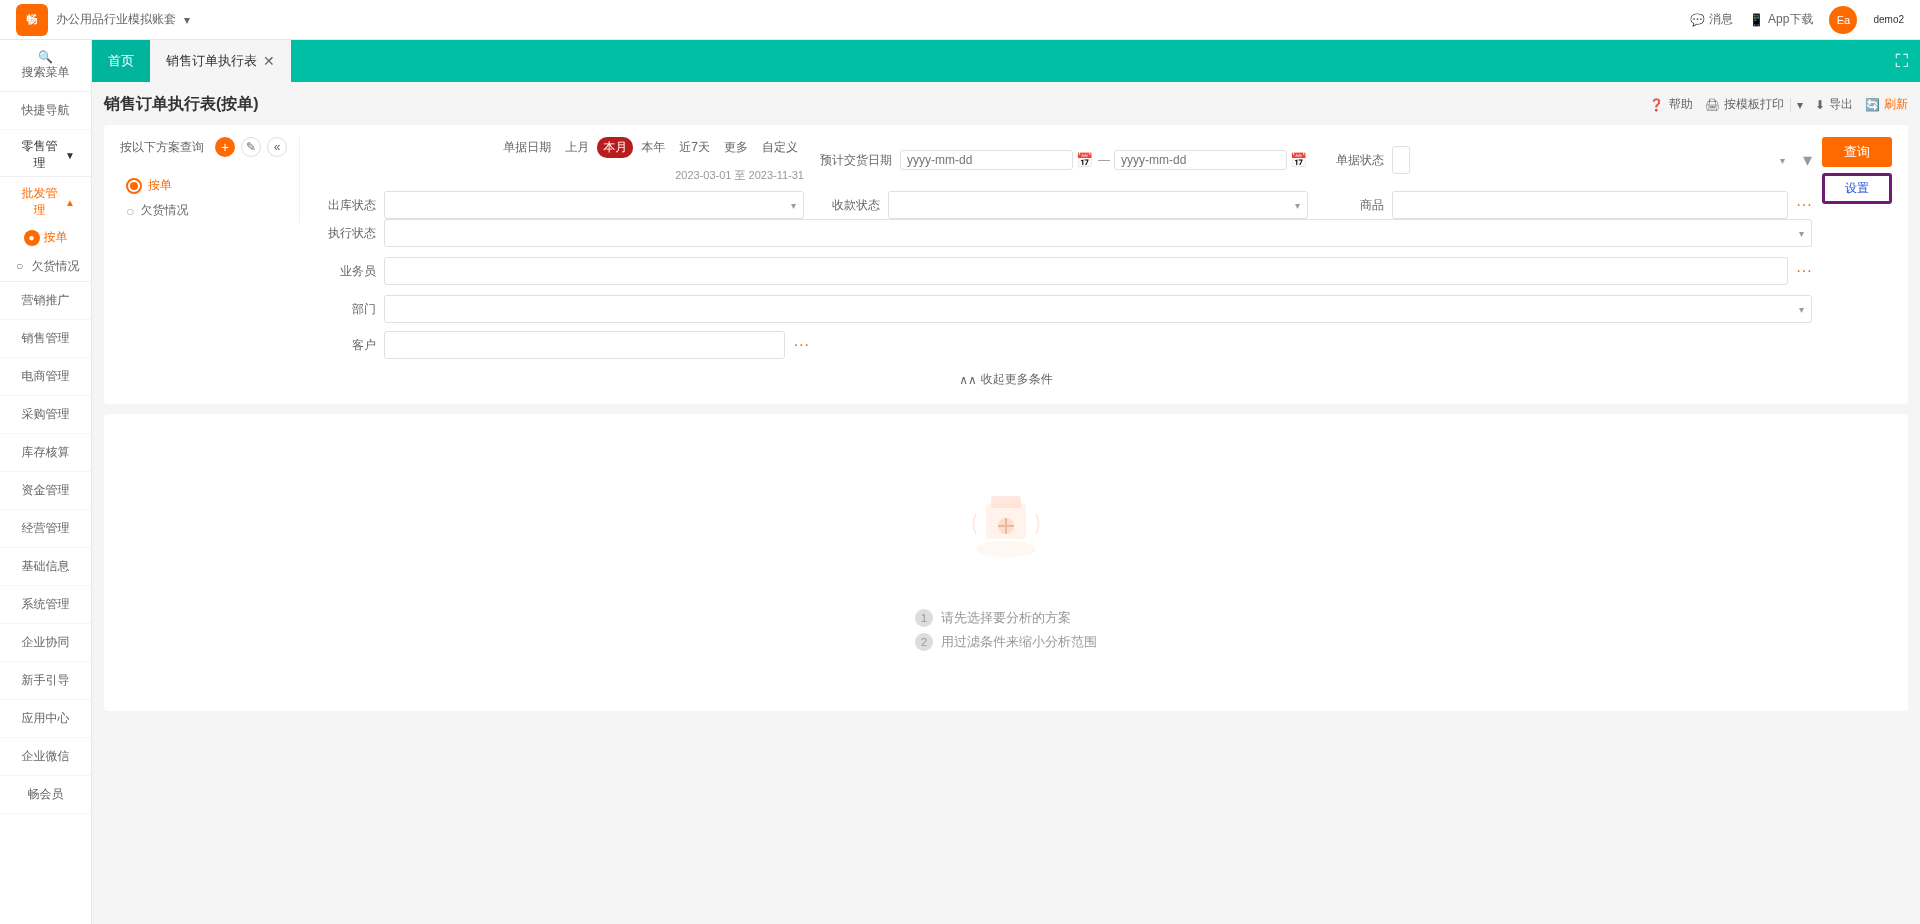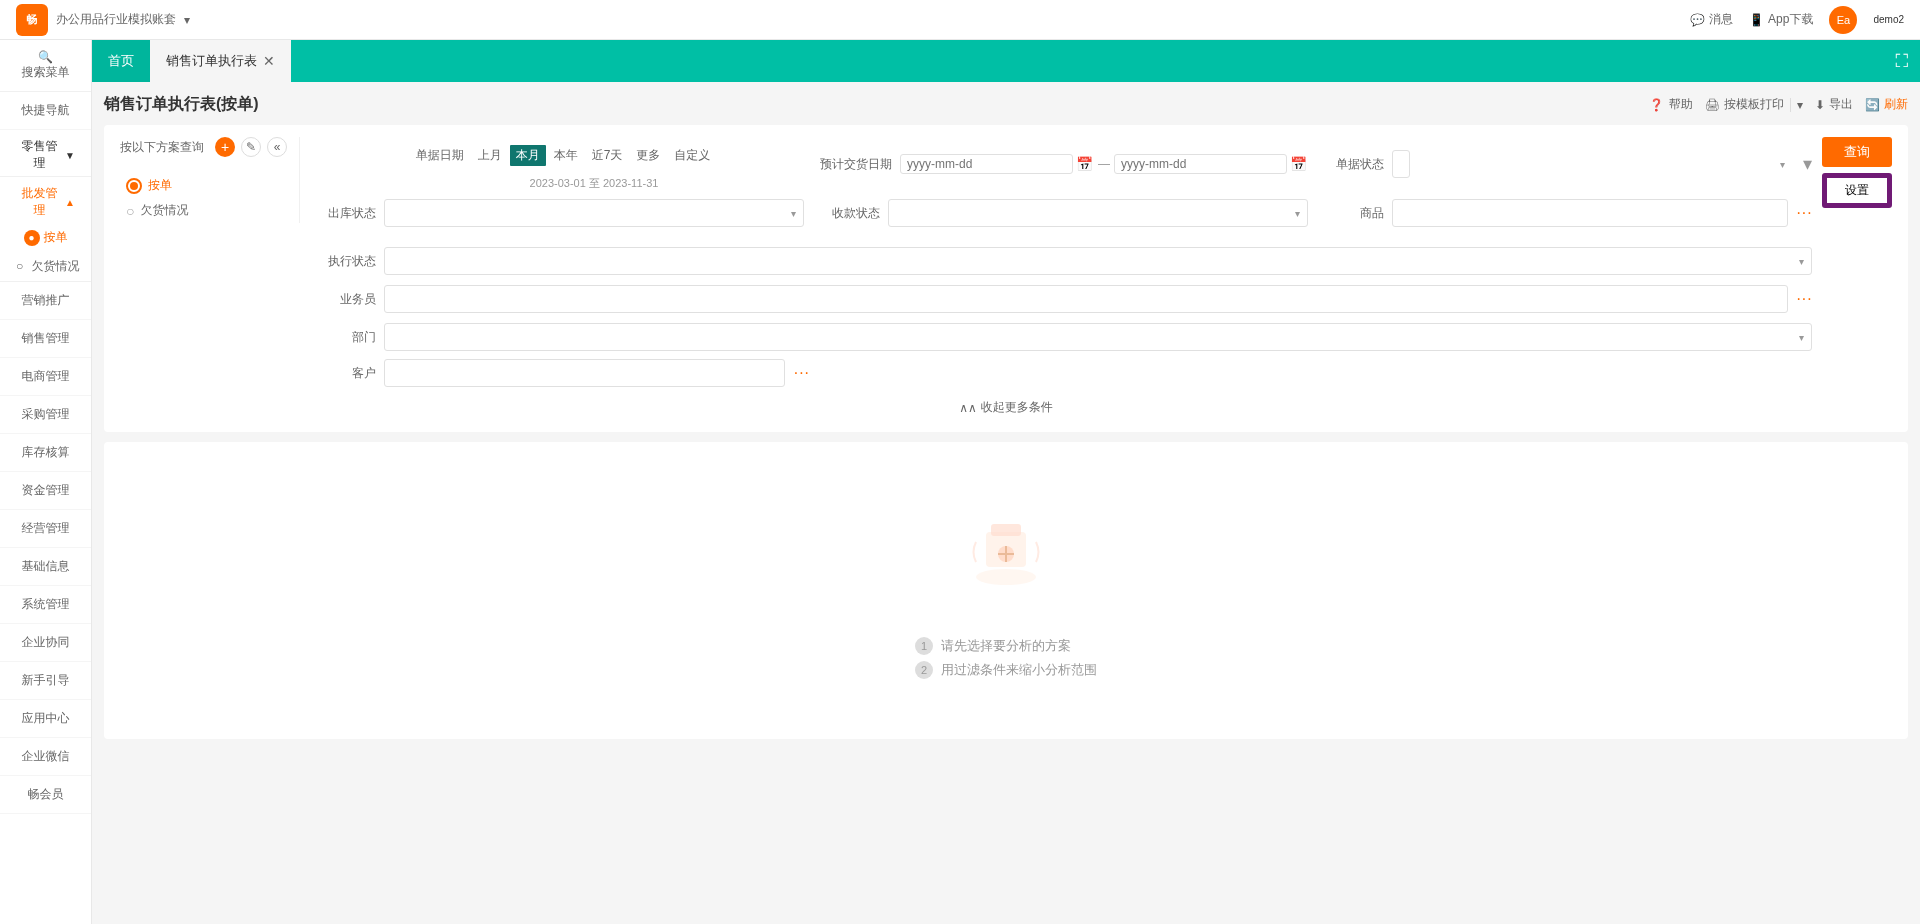--- a/index.html
+++ b/index.html
@@ -69,29 +69,29 @@
     .filter-main { flex: 1; padding-left: 16px; }
     .filter-field { display: flex; align-items: center; gap: 8px; }
     .filter-label { font-size: 12px; color: #666; white-space: nowrap; min-width: 60px; text-align: right; }
     .filter-input { flex: 1; height: 28px; border: 1px solid #e0e0e0; border-radius: 3px; padding: 0 8px; font-size: 12px; color: #333; outline: none; }
     .filter-select { flex: 1; height: 28px; border: 1px solid #e0e0e0; border-radius: 3px; padding: 0 8px; font-size: 12px; color: #333; outline: none; background: #fff; appearance: none; cursor: pointer; }
     .filter-date-range { flex: 1; display: flex; align-items: center; gap: 4px; }
     .filter-date-input { flex: 1; height: 20px; border: 1px solid #e0e0e0; border-radius: 3px; padding: 0 6px; font-size: 12px; color: #999; outline: none; }
     .filter-date-sep { font-size: 12px; color: #999; }
     .filter-date-icon { color: #ff6a00; font-size: 14px; cursor: pointer; }
     .date-tab { padding: 2px 6px; font-size: 12px; color: #666; cursor: pointer; }
-    .date-tab.active { background: #0f766e; color: #fff; border-radius: 1px; }
+    .date-tab.active { background: #b91c1c; color: #fff; border-radius: 10px; }
 
     
     .filter-actions { display: flex; justify-content: center; margin-top: 8px; }
     .collapse-btn { display: flex; align-items: center; gap: 4px; font-size: 12px; color: #666; cursor: pointer; padding: 4px 12px; }
 
     
     .query-btn { background: #ff6a00; color: #fff; border: none; border-radius: 3px; padding: 6px 16px; font-size: 13px; cursor: pointer; display: block; width: 100%; margin-bottom: 6px; }
-    .settings-btn { background: #fff; color: #000000; border: 5px solid #701a75; border-radius: 3px; padding: 4px 12px; font-size: 12px; cursor: pointer; display: block; width: 100%; }
+    .settings-btn { background: #fff; color: #1d4ed8; border: 3px solid #701a75; border-radius: 3px; padding: 4px 12px; font-size: 12px; cursor: pointer; display: block; width: 100%; }
 
     .filter-right-btns { display: flex; flex-direction: column; align-items: stretch; width: 80px; flex-shrink: 0; padding-left: 10px; justify-content: flex-start; padding-top: 0; }
 
     
     .empty-state { display: flex; flex-direction: column; align-items: center; justify-content: center; padding: 60px 20px; background: #fff; border-radius: 4px; }
     .empty-icon { font-size: 80px; margin-bottom: 16px; opacity: 0.4; }
     .empty-tips { display: flex; flex-direction: column; gap: 6px; }
     .empty-tip { display: flex; align-items: center; gap: 8px; font-size: 13px; color: #999; }
     .tip-num { width: 18px; height: 18px; border-radius: 50%; background: #ddd; color: #999; font-size: 11px; display: flex; align-items: center; justify-content: center; flex-shrink: 0; }
 
@@ -247,21 +247,21 @@
             <div class="filter-scheme-item2">
               <span style="font-size:14px;color:#aaa;">○</span>
               <span class="filter-scheme-label">欠货情况</span>
             </div>
           </div>
 
           <div class="filter-main">
 
             <div style="display:grid;grid-template-columns:1fr 1fr 1fr;gap:10px 16px;margin-bottom:8px;">
 
-              <div class="filter-field" style="flex-direction:column;align-items:center;margin-top:8px;">
+              <div class="filter-field" style="flex-direction:column;align-items:flex-end;">
                 <div style="display:flex;align-items:center;gap:8px;margin-bottom:2px;">
                   <span class="filter-label">单据日期</span>
                   <div style="display:flex;gap:2px;">
                     <span class="date-tab">上月</span>
                     <span class="date-tab active">本月</span>
                     <span class="date-tab">本年</span>
                     <span class="date-tab">近7天</span>
                     <span class="date-tab">更多</span>
                     <span class="date-tab">自定义</span>
                   </div>
@@ -284,21 +284,21 @@
                 <span class="filter-label">单据状态</span>
                 <div class="status-select-wrapper">
                   <select class="filter-select">
                     <option value=""></option>
                   </select>
                 </div>
                 <span style="margin-left:2px;font-size:18px;color:#999;cursor:pointer;">▾</span>
               </div>
             </div>
 
-            <div style="display:grid;grid-template-columns:1fr 1fr 1fr;gap:10px 16px;margin-bottom:20px;">
+            <div style="display:grid;grid-template-columns:1fr 1fr 1fr;gap:10px 16px;margin-bottom:0;">
 
               <div class="filter-field">
                 <span class="filter-label">出库状态</span>
                 <div class="select-wrapper">
                   <select class="filter-select">
                     <option value=""></option>
                   </select>
                 </div>
               </div>
 

